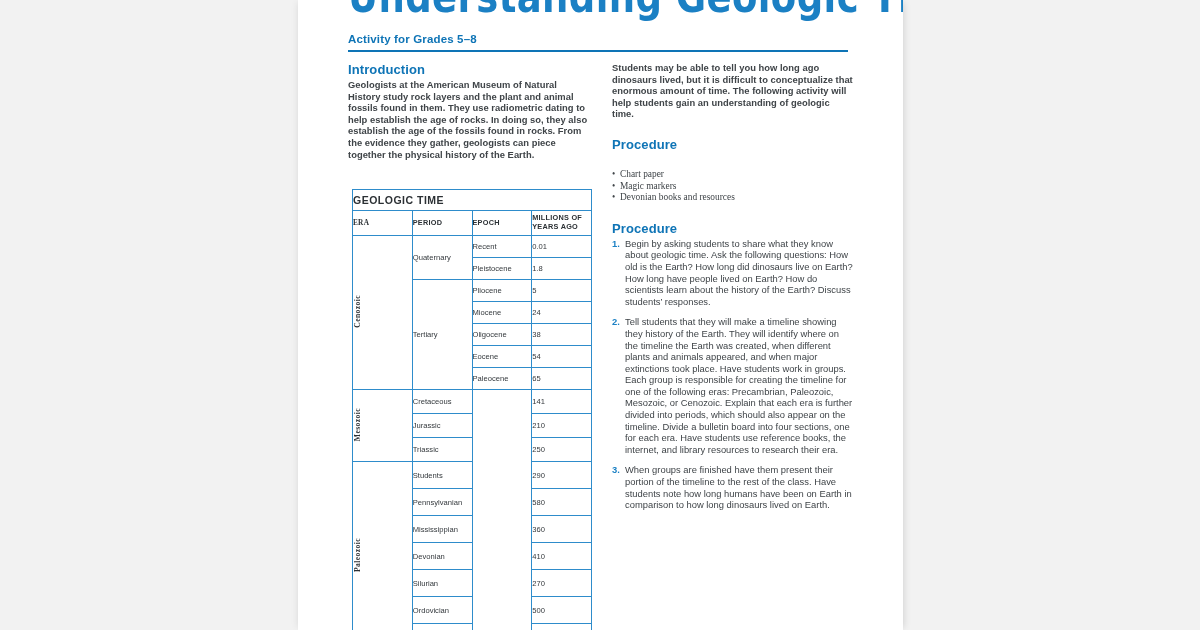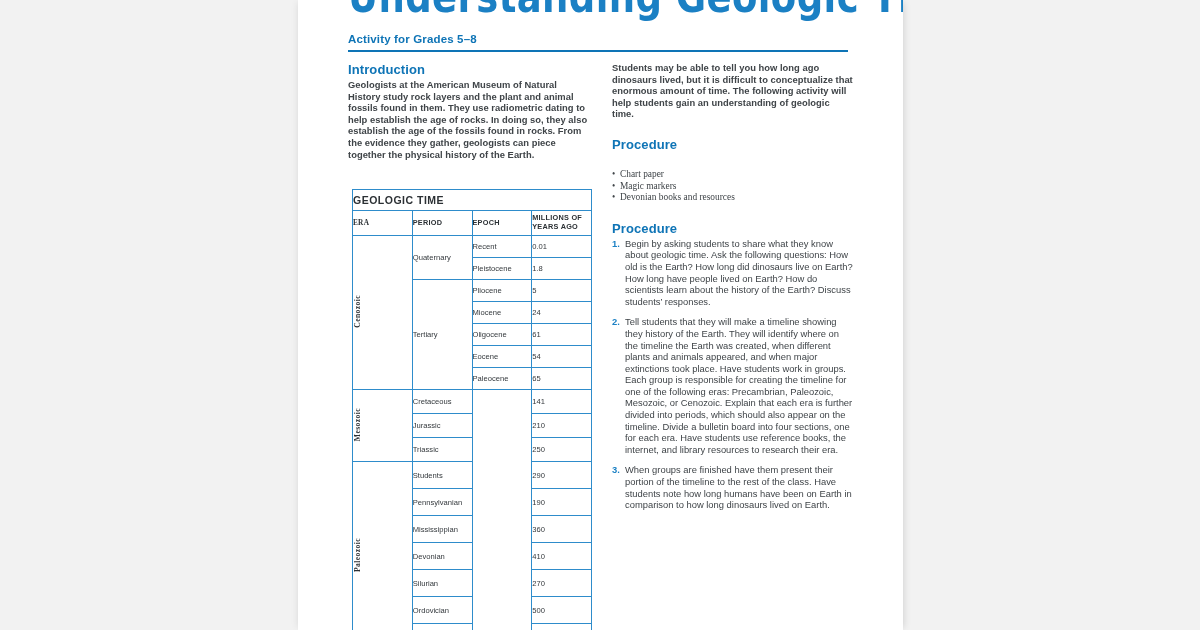--- a/index.html
+++ b/index.html
@@ -265,21 +265,21 @@
               <td class="period" rowspan="5">Tertiary</td>
               <td class="epoch">Pliocene</td>
               <td class="mya">5</td>
             </tr>
             <tr class="r22">
               <td class="epoch">Miocene</td>
               <td class="mya">24</td>
             </tr>
             <tr class="r22">
               <td class="epoch">Oligocene</td>
-              <td class="mya">61</td>
+              <td class="mya">38</td>
             </tr>
             <tr class="r22">
               <td class="epoch">Eocene</td>
               <td class="mya">54</td>
             </tr>
             <tr class="r22">
               <td class="epoch">Paleocene</td>
               <td class="mya">65</td>
             </tr>
             <tr class="r24">
@@ -296,21 +296,21 @@
               <td class="period" rowspan="1">Triassic</td>
               <td class="mya">250</td>
             </tr>
             <tr class="r27">
               <td class="era thick-top" rowspan="7"><span class="vert">Paleozoic</span></td>
               <td class="period thick-top" rowspan="1">Students</td>
               <td class="mya thick-top">290</td>
             </tr>
             <tr class="r27">
               <td class="period" rowspan="1">Pennsylvanian</td>
-              <td class="mya">190</td>
+              <td class="mya">580</td>
             </tr>
             <tr class="r27">
               <td class="period" rowspan="1">Mississippian</td>
               <td class="mya">360</td>
             </tr>
             <tr class="r27">
               <td class="period" rowspan="1">Devonian</td>
               <td class="mya">410</td>
             </tr>
             <tr class="r27">

